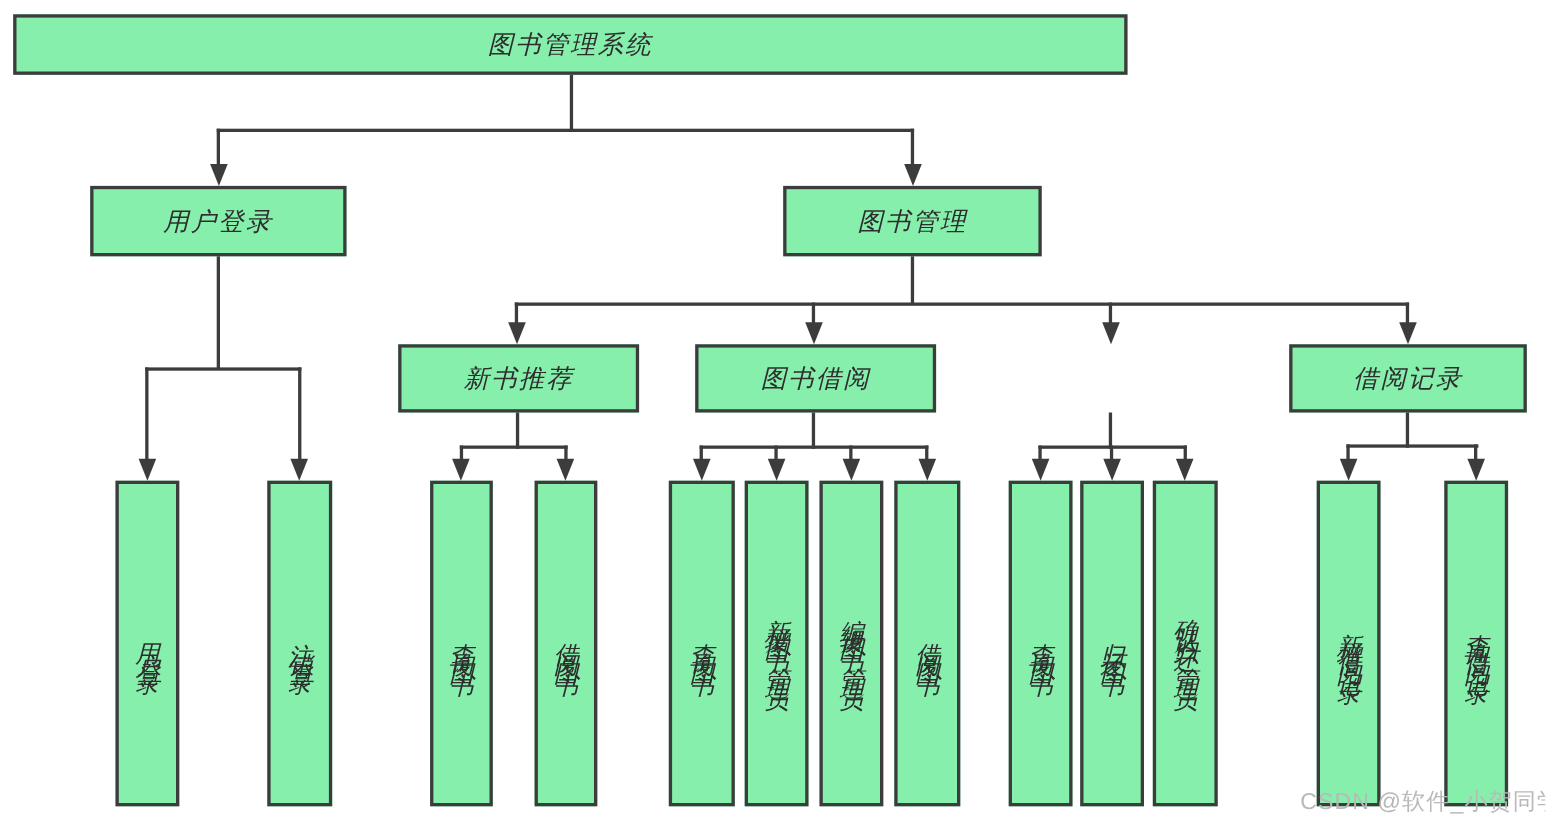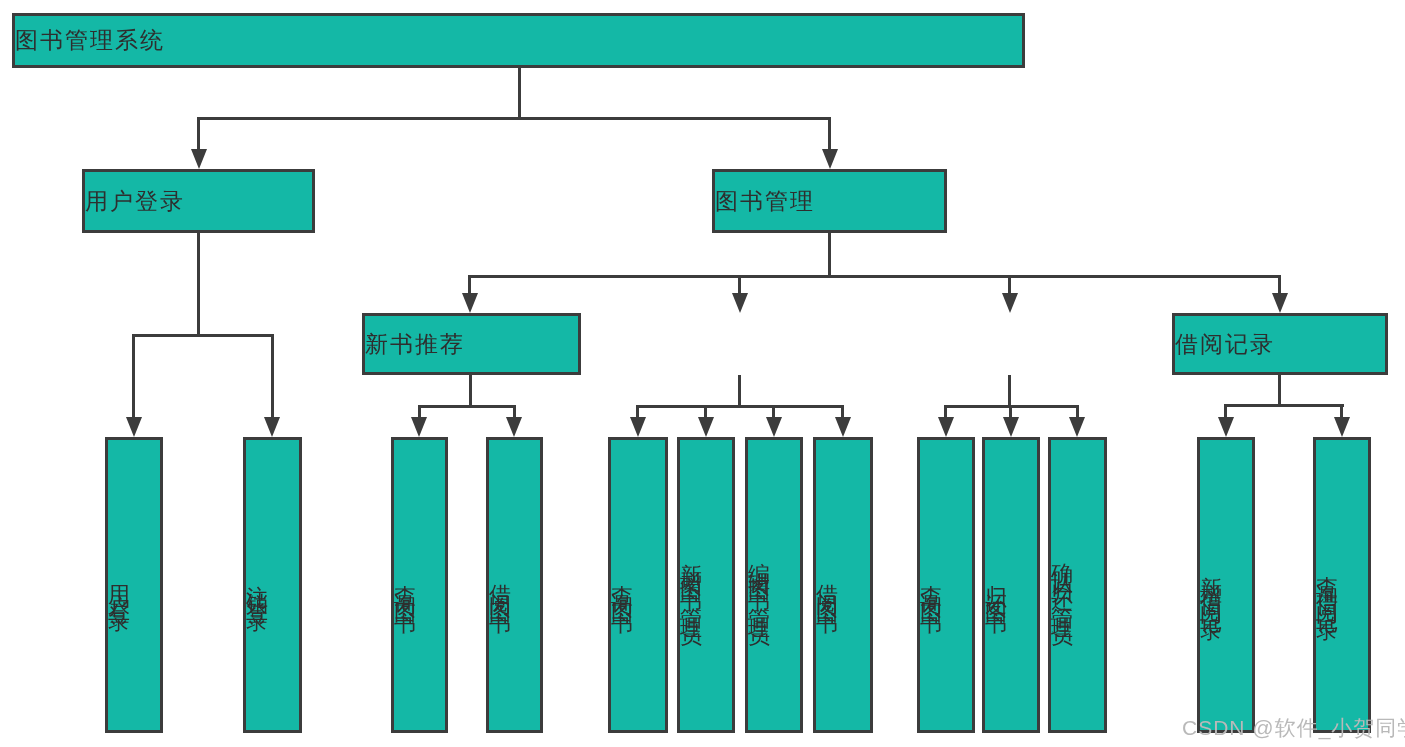--- a/index.html
+++ b/index.html
@@ -8,24 +8,25 @@
     --watermark:#b9b9b9;
     --background:#ffffff;
   }
   html,body{margin:0;padding:0;background:var(--background);}
   body{font-family:"Liberation Sans","DejaVu Sans",sans-serif;}
   .canvas{
     position:relative;width:1405px;height:747px;background:var(--background);
     overflow:hidden;
   }
   .box{
-    position:absolute;box-sizing:border-box;background:#14b8a6;
+    position:absolute;box-sizing:border-box;background:#86efac;
     border:3px solid var(--line);
-    display:flex;align-items:center;justify-content:flex-start;
+    display:flex;align-items:center;justify-content:center;
     color:var(--text);
+    font-style:italic;
   }
   .box.h{font-size:23px;letter-spacing:2px;white-space:nowrap;}
   .box.v span{
     writing-mode:vertical-rl;text-orientation:mixed;
     font-size:22px;letter-spacing:9px;line-height:1;
     white-space:nowrap;
   }
   .vline{position:absolute;width:3px;background:var(--line);}
   .hline{position:absolute;height:3px;background:var(--line);}
   .tri{
@@ -49,20 +50,23 @@
 
   <div class="box h" style="left:82px;top:169px;width:233px;height:64px">
     <span>用户登录</span>
   </div>
   <div class="box h" style="left:712px;top:169px;width:235px;height:64px">
     <span>图书管理</span>
   </div>
 
   <div class="box h" style="left:362px;top:313px;width:219px;height:62px">
     <span>新书推荐</span>
+  </div>
+  <div class="box h" style="left:632px;top:313px;width:219px;height:62px">
+    <span>图书借阅</span>
   </div>
   <div class="box h" style="left:1172px;top:313px;width:216px;height:62px">
     <span>借阅记录</span>
   </div>
 
   <div class="box v" style="left:105px;top:437px;width:58px;height:296px">
     <span>用户登录</span>
   </div>
   <div class="box v" style="left:243px;top:437px;width:59px;height:296px">
     <span>注销登录</span>

